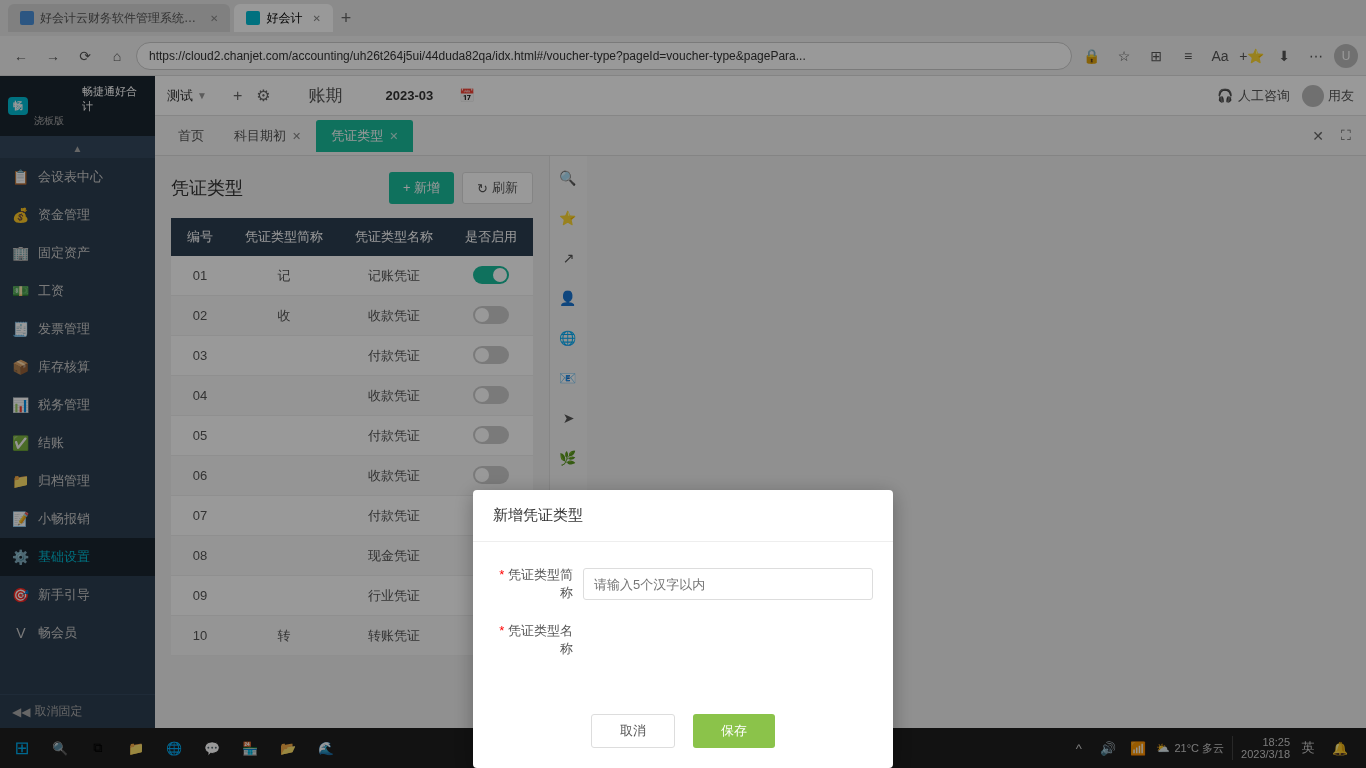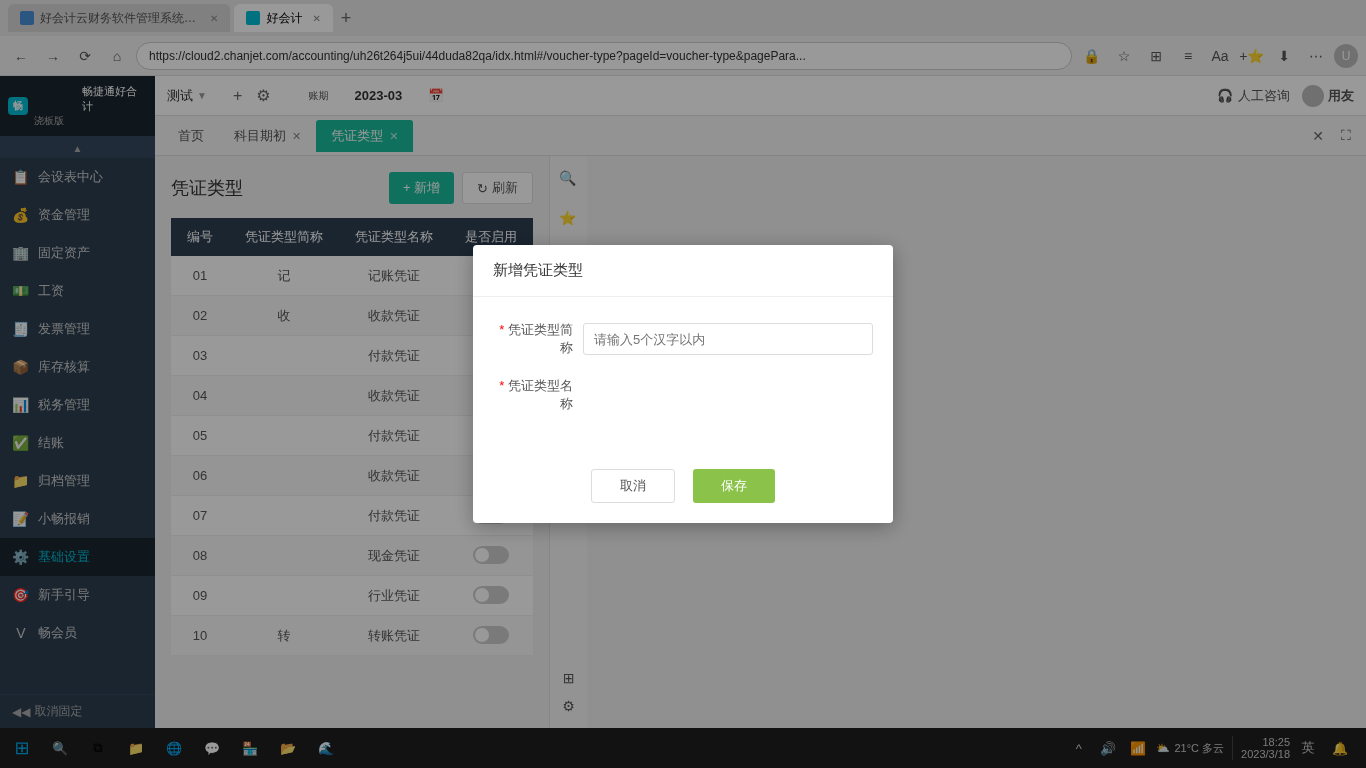--- a/index.html
+++ b/index.html
@@ -34,25 +34,25 @@
     .sidebar-item-icon { width: 18px; height: 18px; display: flex; align-items: center; justify-content: center; font-size: 14px; flex-shrink: 0; }
     .sidebar-footer { padding: 8px 12px; border-top: 1px solid #34495e; }
     .sidebar-cancel-pin { color: #aaa; font-size: 12px; cursor: pointer; display: flex; align-items: center; gap: 4px; }
 
     
     .app-topbar { background: #fff; border-bottom: 1px solid #e0e0e0; height: 40px; display: flex; align-items: center; padding: 0 12px; gap: 22px; }
     .workspace-selector { display: flex; align-items: center; gap: 4px; font-size: 13px; color: #333; cursor: pointer; }
     .workspace-arrow { color: #999; font-size: 10px; }
     .topbar-actions { display: flex; align-items: center; gap: 6px; }
     .topbar-action-btn { background: none; border: none; cursor: pointer; color: #666; font-size: 16px; padding: 4px; }
-    .period-label { color: #555; font-size: 10px; }
+    .period-label { color: #555; font-size: 17px; }
     .period-value { color: #333; font-weight: bold; font-size: 13px; }
     .topbar-right { margin-left: auto; display: flex; align-items: center; gap: 12px; }
     .consultant-btn { display: flex; align-items: center; gap: 4px; color: #555; font-size: 13px; cursor: pointer; }
-    .user-btn { display: flex; align-items: center; gap: 4px; color: #555; font-size: 13px; cursor: pointer; font-weight: bold; }
+    .user-btn { display: flex; align-items: center; gap: 4px; color: #555; font-size: 13px; cursor: pointer; }
     .user-avatar { width: 22px; height: 22px; border-radius: 50%; background: #bbb; }
 
     
     .page-tabs { background: #f5f5f5; border-bottom: 1px solid #ddd; display: flex; align-items: center; height: 40px; padding: 0 8px; gap: 0; }
     .page-tab { display: flex; align-items: center; height: 32px; padding: 0 14px; font-size: 13px; cursor: pointer; border: 1px solid transparent; border-bottom: none; gap: 6px; color: #555; background: transparent; }
     .page-tab.active { background: #1abc9c; color: #fff; border-color: #1abc9c; border-radius: 3px 3px 0 0; }
     .page-tab .tab-close-x { font-size: 11px; opacity: 0.7; }
     .tab-expand-btn { margin-left: auto; display: flex; gap: 4px; }
     .tab-expand-icon { width: 24px; height: 24px; display: flex; align-items: center; justify-content: center; cursor: pointer; color: #666; font-size: 14px; }
     .content-area { padding: 16px; height: 100%; overflow-y: auto; }
@@ -76,21 +76,21 @@
     .toggle { width: 36px; height: 18px; border-radius: 9px; display: inline-flex; align-items: center; cursor: pointer; position: relative; }
     .toggle.on { background: #1abc9c; justify-content: flex-end; padding-right: 2px; }
     .toggle.off { background: #ccc; justify-content: flex-start; padding-left: 2px; }
     .toggle-knob { width: 14px; height: 14px; background: #fff; border-radius: 50%; }
 
     
     .right-panel { width: 38px; background: #f5f5f5; border-left: 1px solid #e0e0e0; display: flex; flex-direction: column; align-items: center; padding: 8px 0; gap: 12px; }
     .right-panel-icon { width: 28px; height: 28px; display: flex; align-items: center; justify-content: center; cursor: pointer; color: #555; font-size: 14px; border-radius: 4px; }
 
     
-    .modal-overlay { position: fixed; top: 0; left: 0; width: 100%; height: 100%; background: rgba(0,0,0,0.4); z-index: 1000; display: flex; align-items: center; justify-content: center; }
+    .modal-overlay { position: fixed; top: 0; left: 0; width: 100%; height: 100%; background: rgba(0,0,0,0.4); z-index: 1000; display: flex; align-items: flex-end; justify-content: center; }
     .modal { background: #fff; border-radius: 4px; padding: 0; width: 420px; box-shadow: 0 4px 20px rgba(0,0,0,0.3); }
     .modal-header { padding: 16px 20px; border-bottom: 1px solid #eee; display: flex; align-items: center; justify-content: space-between; }
     .modal-title { font-size: 15px; color: #333; font-weight: 500; }
     .modal-body { padding: 24px 20px; }
     .form-row { display: flex; align-items: center; margin-bottom: 20px; }
     .form-label { width: 90px; text-align: right; color: #555; font-size: 13px; padding-right: 10px; flex-shrink: 0; }
     .form-input { flex: 1; height: 32px; border: 1px solid #ddd; border-radius: 3px; padding: 0 10px; font-size: 13px; color: #333; outline: none; }
     .modal-footer { padding: 12px 20px 20px; display: flex; justify-content: center; gap: 18px; }
     .btn-cancel { background: #fff; color: #555; border: 1px solid #ddd; padding: 7px 28px; border-radius: 3px; cursor: pointer; font-size: 13px; }
     .btn-save { background: #8bc34a; color: #fff; border: none; padding: 7px 28px; border-radius: 3px; cursor: pointer; font-size: 13px; }
@@ -225,21 +225,21 @@
     <div class="app-topbar">
       <div class="workspace-selector">
         <span>测试</span>
         <span class="workspace-arrow">▼</span>
       </div>
       <div class="topbar-actions">
         <button class="topbar-action-btn">+</button>
         <button class="topbar-action-btn">⚙</button>
       </div>
       <span class="period-label" style="margin-left:12px;">账期</span>
-      <span class="period-value" style="margin-left:4px;">2023-03</span>
+      <span class="period-value" style="margin-left:21px;">2023-03</span>
       <span style="margin-left:4px; color:#888; cursor:pointer;">📅</span>
       <div class="topbar-right">
         <div class="consultant-btn">
           <span>🎧</span>
           <span>人工咨询</span>
         </div>
         <div class="user-btn">
           <div class="user-avatar"></div>
           <span>用友</span>
         </div>

